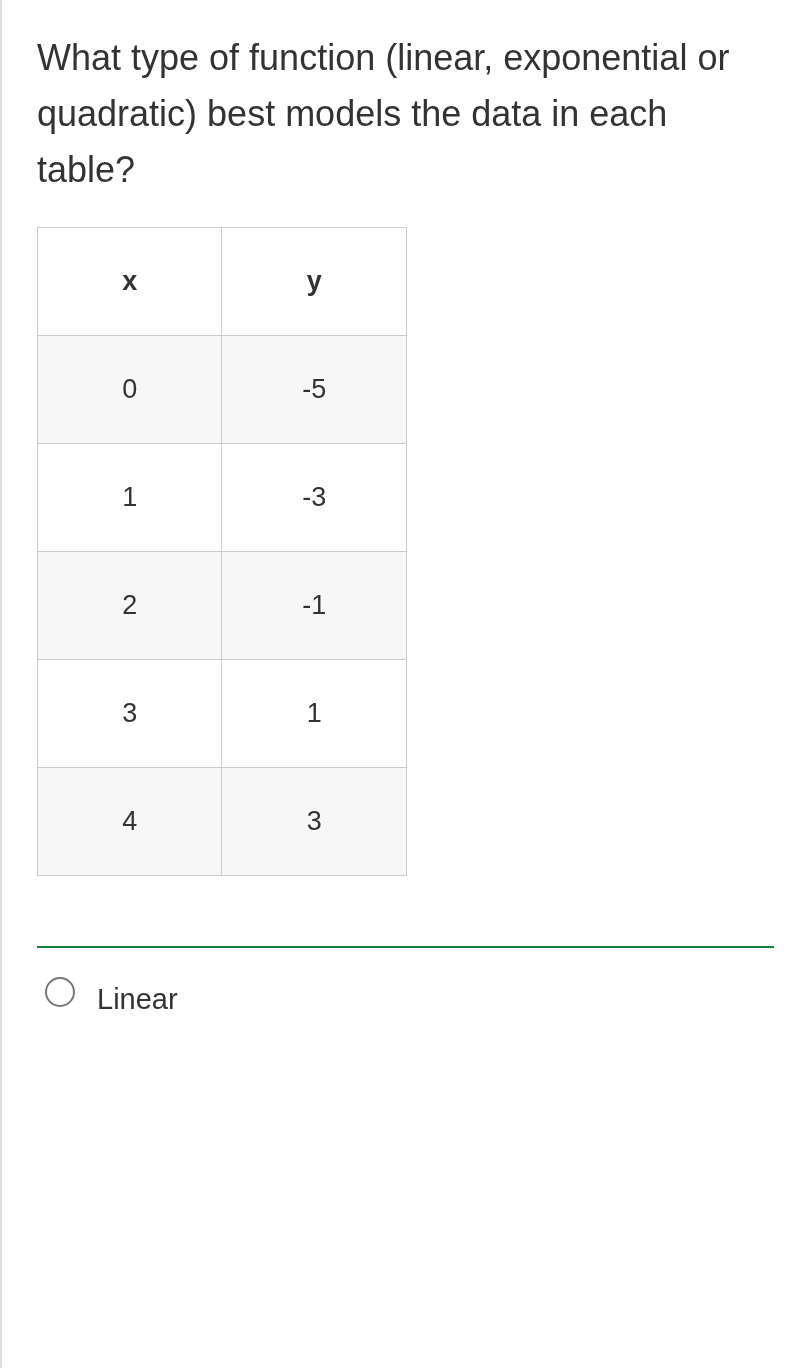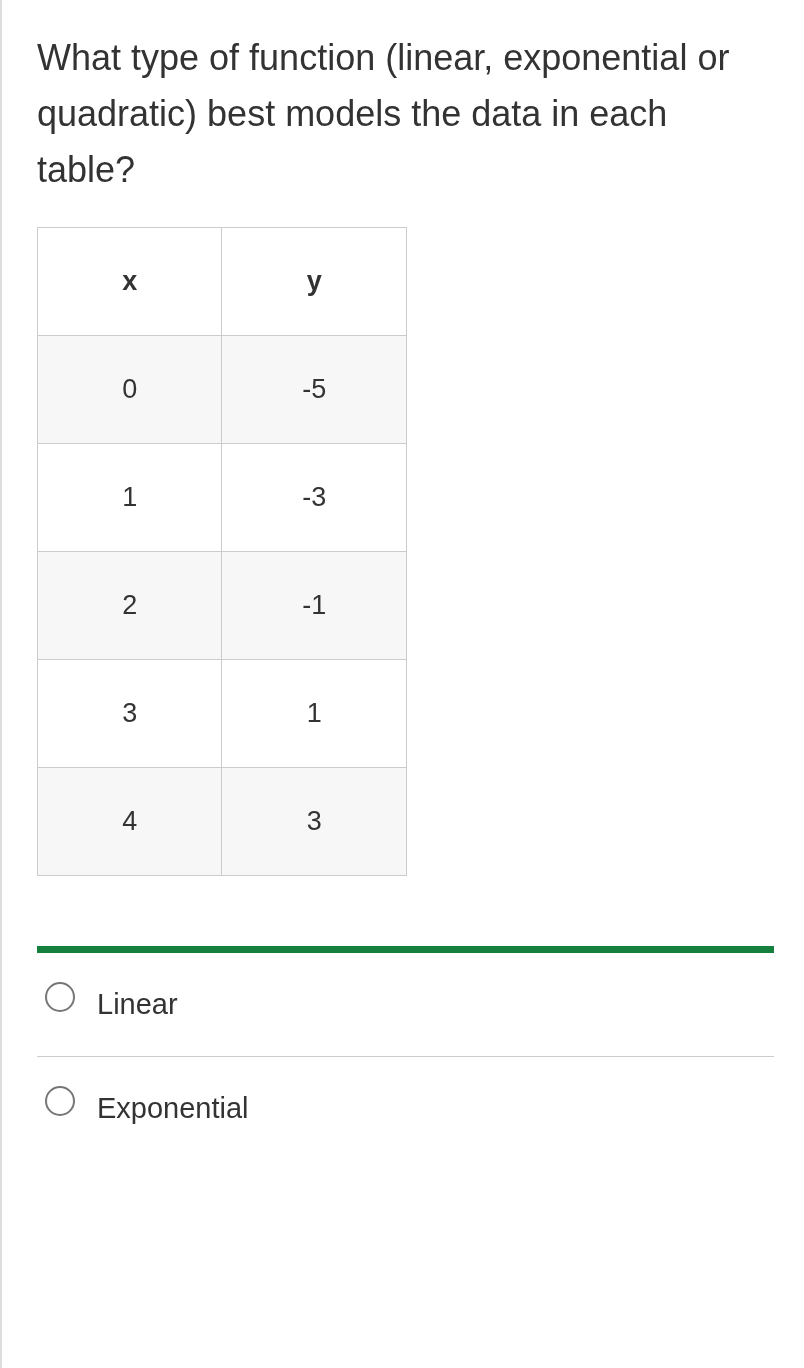--- a/index.html
+++ b/index.html
@@ -39,21 +39,21 @@
     color: #333;
   }
   .data-table th {
     font-weight: bold;
     background: #fff;
   }
   .data-table tr.shaded td {
     background: #f7f7f7;
   }
   .options {
-    border-top: 7px solid #15803d;
+    border-top: 2px solid #15803d;
   }
   .option-row {
     border-bottom: 1px solid #ccc;
     display: flex;
     align-items: center;
     padding: 35px 0 35px 8px;
     gap: 22px;
   }
   .option-row:last-child {
     border-bottom: none;
@@ -106,17 +106,13 @@
       <td>3</td>
     </tr>
   </tbody>
 </table>
 
 <div class="options">
   <div class="option-row">
     <div class="radio-circle"></div>
     <div class="option-label">Linear</div>
   </div>
-  <div class="option-row">
-    <div class="radio-circle"></div>
-    <div class="option-label">Exponential</div>
-  </div>
 </div>
 
 </body></html>

